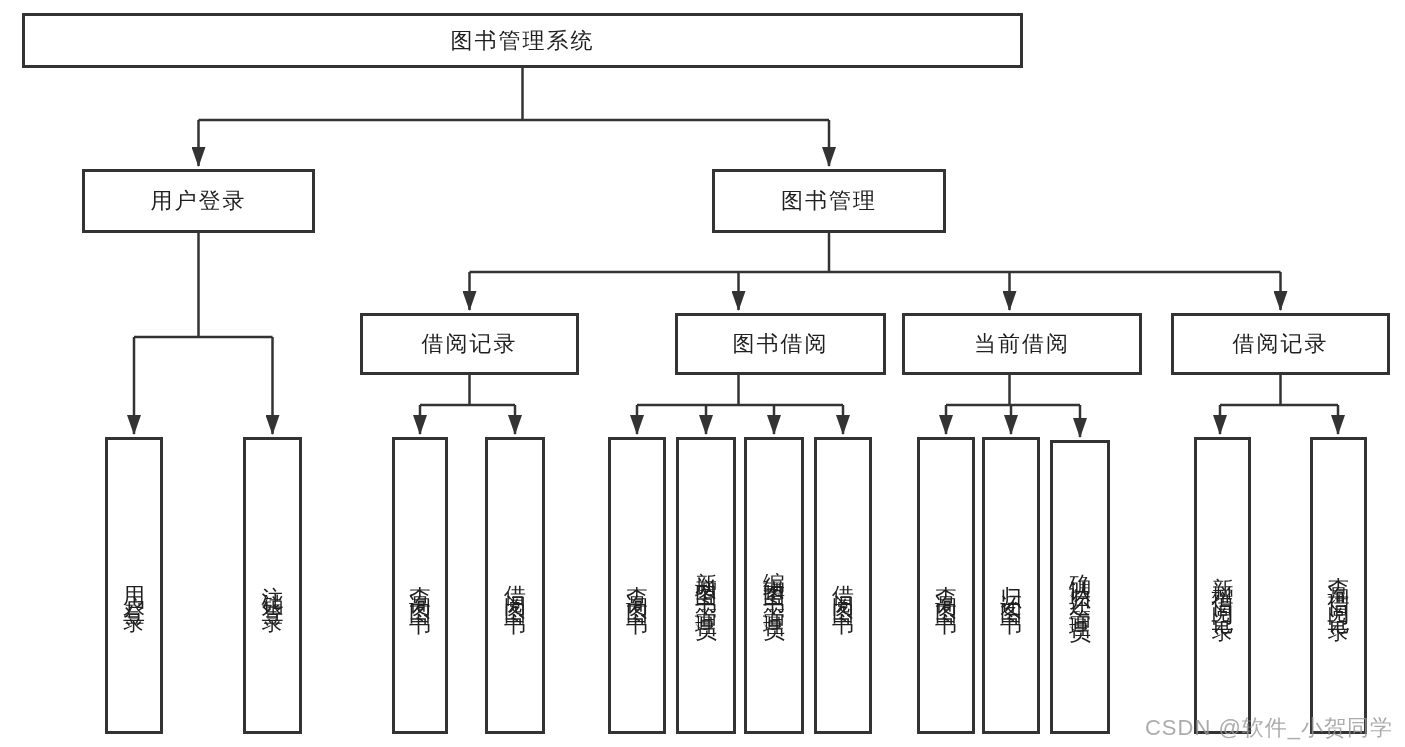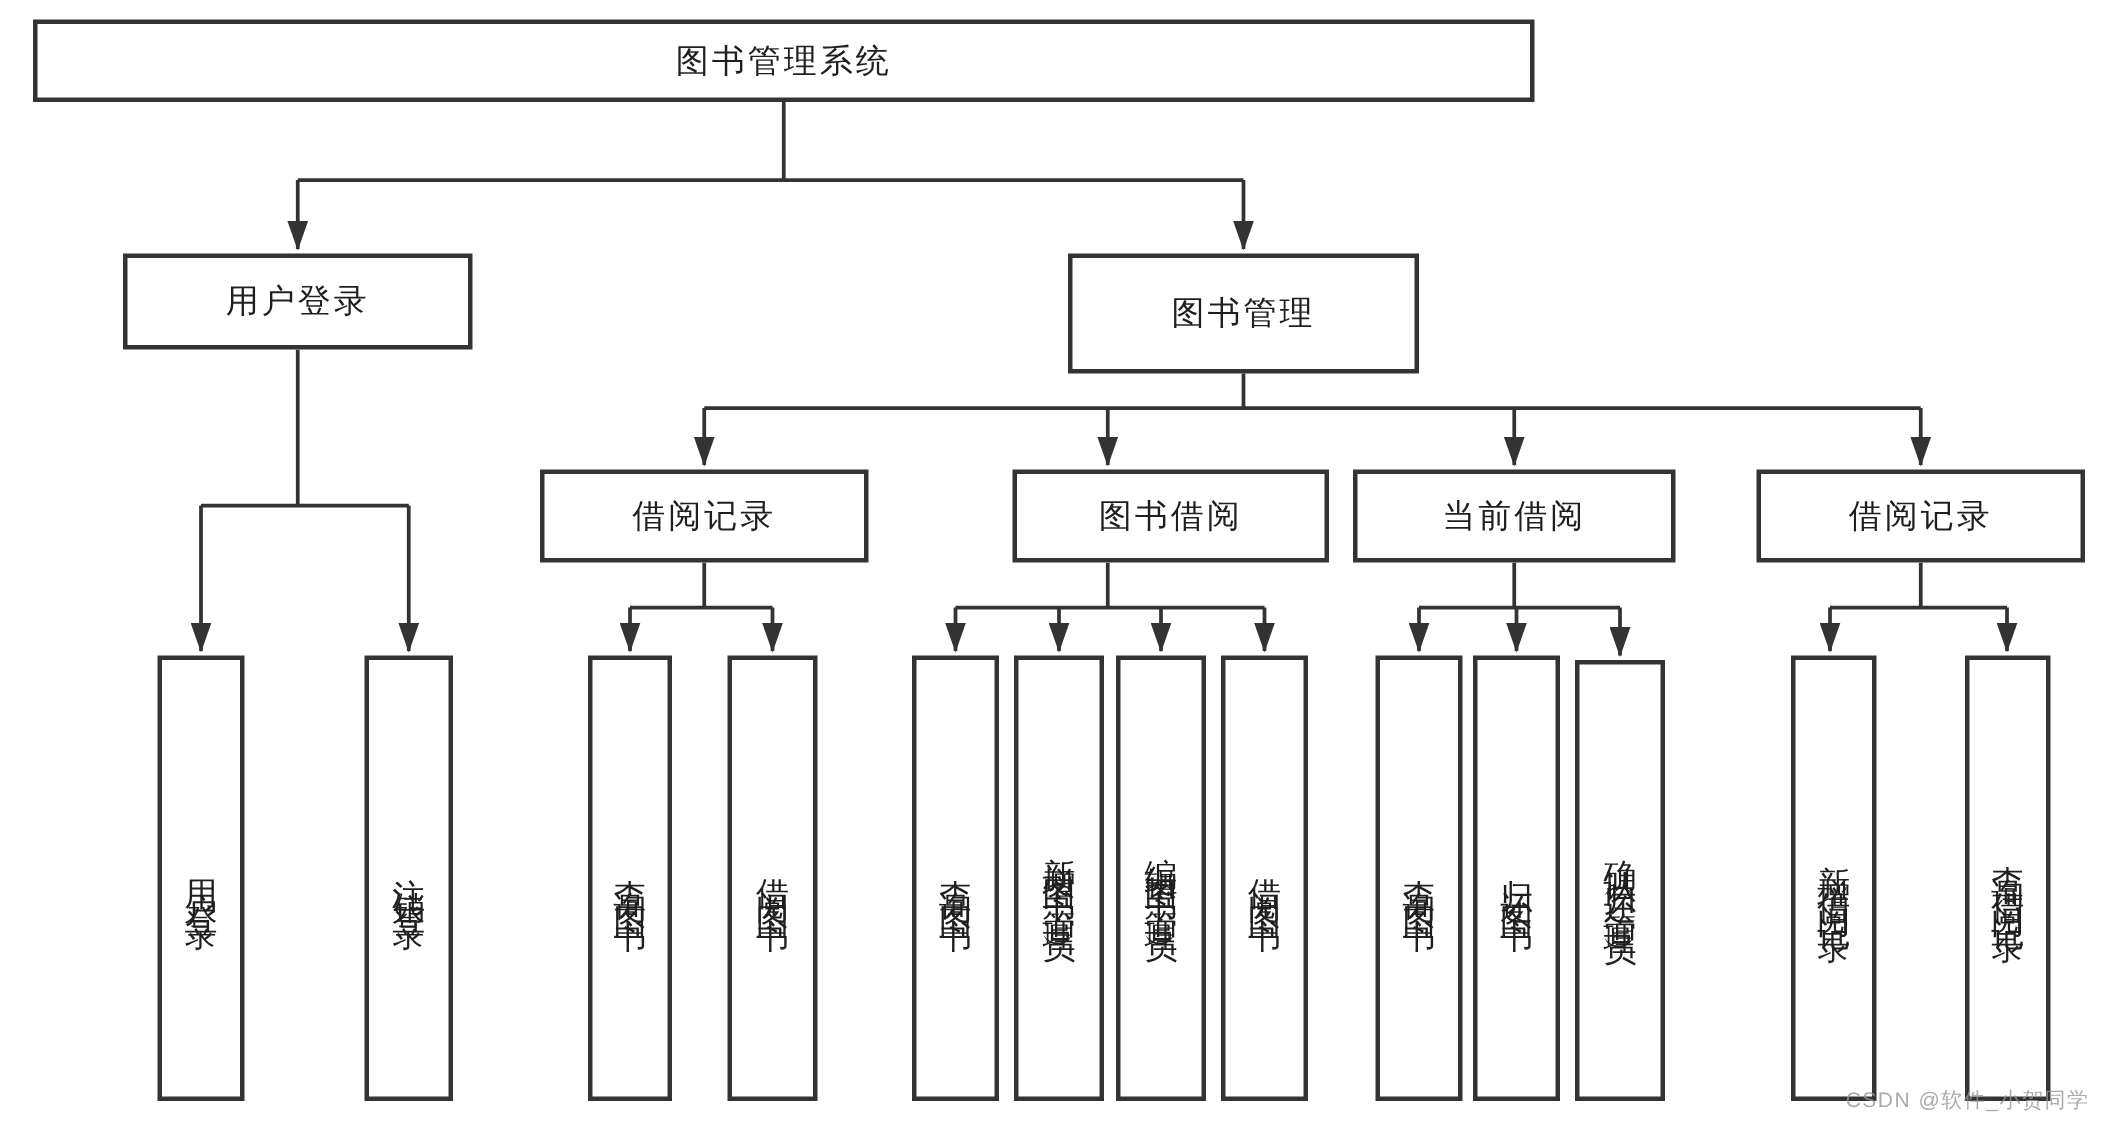--- a/index.html
+++ b/index.html
@@ -34,21 +34,21 @@
     font-size: 22px;
     line-height: 1;
     white-space: nowrap;
   }
   .box.v.vs span { letter-spacing: 9px; }
   .box.v.vl span { letter-spacing: 7px; }
   #watermark {
     position: absolute;
     right: 12px;
     bottom: 4px;
-    font-size: 14px;
+    font-size: 22px;
     color: rgba(150, 150, 150, 0.8);
     letter-spacing: 1px;
     z-index: 3;
     white-space: nowrap;
   }
 </style>
 </head>
 <body>
 
 <div id="stage">
@@ -104,25 +104,25 @@
       <path d="M1280.5 375 V405"></path>
       <path d="M1220 405 H1338"></path>
       <path d="M1220 405 V434" marker-end="url(#arw)"></path>
       <path d="M1338 405 V434" marker-end="url(#arw)"></path>
     </g>
   </svg>
 
   <div class="box h" style="left:22px; top:13px; width:1001px; height:55px;">图书管理系统</div>
 
   <div class="box h" style="left:82px; top:169px; width:233px; height:64px;">用户登录</div>
-  <div class="box h" style="left:712px; top:169px; width:234px; height:80px;">图书管理</div>
+  <div class="box h" style="left:712px; top:169px; width:234px; height:64px;">图书管理</div>
 
   <div class="box h" style="left:360px; top:313px; width:219px; height:62px;">借阅记录</div>
   <div class="box h" style="left:633px; top:313px; width:211px; height:62px;margin-left:42px;">图书借阅</div>
-  <div class="box h" style="left:902px; top:313px; width:215px; height:62px;">当前借阅</div>
+  <div class="box h" style="left:902px; top:313px; width:240px; height:62px;">当前借阅</div>
   <div class="box h" style="left:1171px; top:313px; width:219px; height:62px;">借阅记录</div>
 
   <div class="box v vs" style="left:105px; top:437px; width:58px; height:297px;">
     <span>用户登录</span>
   </div>
   <div class="box v vs" style="left:243px; top:437px; width:59px; height:297px;">
     <span>注销登录</span>
   </div>
 
   <div class="box v vs" style="left:392px; top:437px; width:56px; height:297px;">

